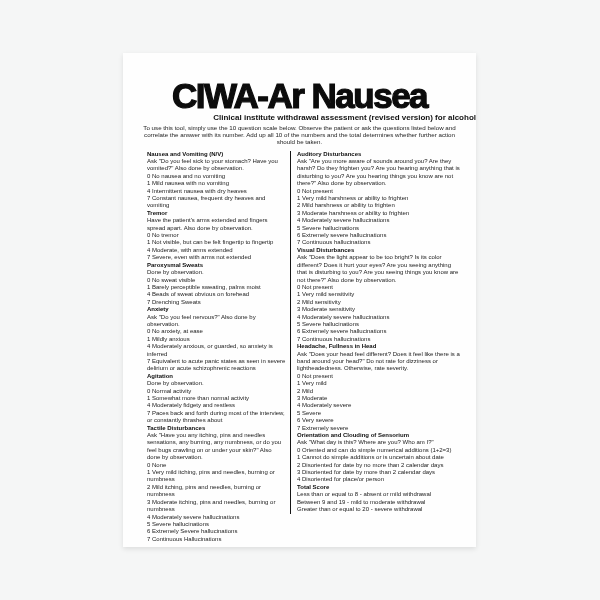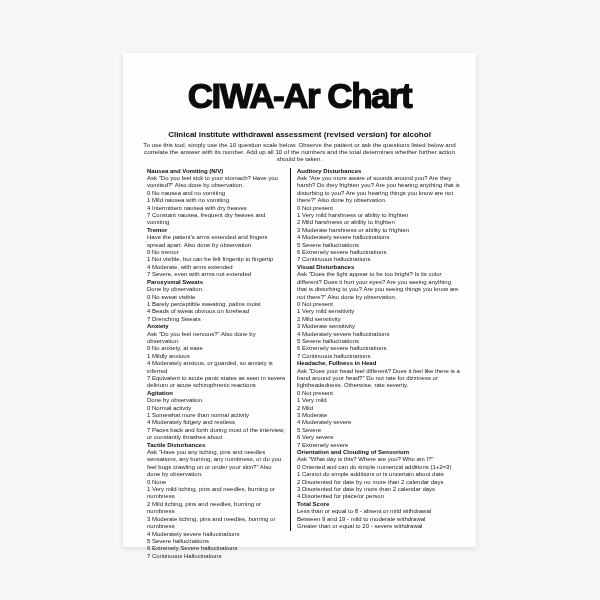--- a/index.html
+++ b/index.html
@@ -24,24 +24,24 @@
     text-align: center;
     font-size: 35px;
     line-height: 1;
     font-weight: bold;
     letter-spacing: -1.5px;
     color: #0c0c0c;
     -webkit-text-stroke: 1.2px #0c0c0c;
     white-space: nowrap;
   }
   .subtitle {
-    text-align: center;
+    text-align: right;
     font-size: 8px;
     font-weight: bold;
-    margin-top: 17px;
+    margin-top: 0;
     color: #111;
   }
   .intro {
     text-align: center;
     font-size: 6.2px;
     line-height: 7.2px;
     width: 322px;
     margin: 2px auto 0 auto;
     color: #222;
   }
@@ -65,21 +65,21 @@
     padding-left: 6px;
   }
   .sec-title { font-weight: bold; color: #0e0e0e; }
   .sec-desc, .sec-item { font-weight: normal; }
 </style>
 </head>
 <body>
 
 <div class="stage">
   <div class="print">
-    <h1 class="poster-title">CIWA-Ar Chart</h1>
+    <h1 class="poster-title">CIWA-Ar Nausea</h1>
     <div class="subtitle">Clinical institute withdrawal assessment (revised version) for alcohol</div>
     <p class="intro">To use this tool, simply use the 10 question scale below. Observe the patient or ask the questions listed below and correlate the answer with its number. Add up all 10 of the numbers and the total determines whether further action should be taken.</p>
     <div class="columns">
       <div class="col col-left">
           <div class="section">
             <div class="sec-title">Nausea and Vomiting (N/V)</div>
             <div class="sec-desc">Ask "Do you feel sick to your stomach? Have you vomited?" Also done by observation.</div>
             <div class="sec-item">0 No nausea and no vomiting</div>
             <div class="sec-item">1 Mild nausea with no vomiting</div>
             <div class="sec-item">4 Intermittent nausea with dry heaves</div>

